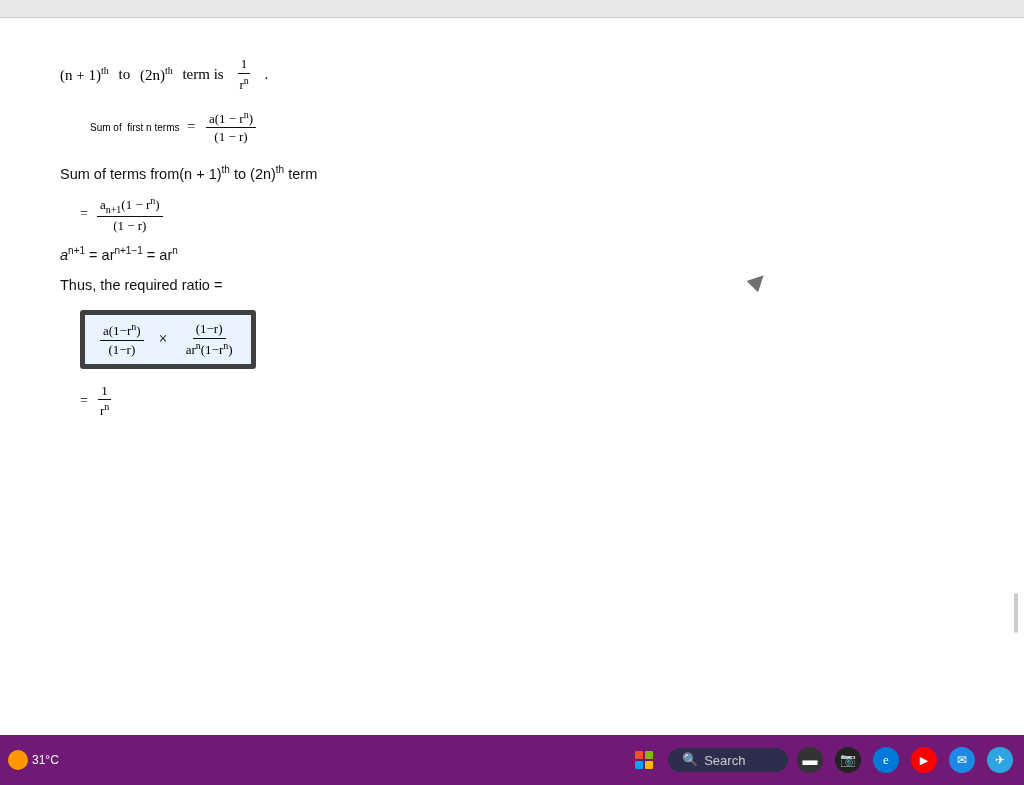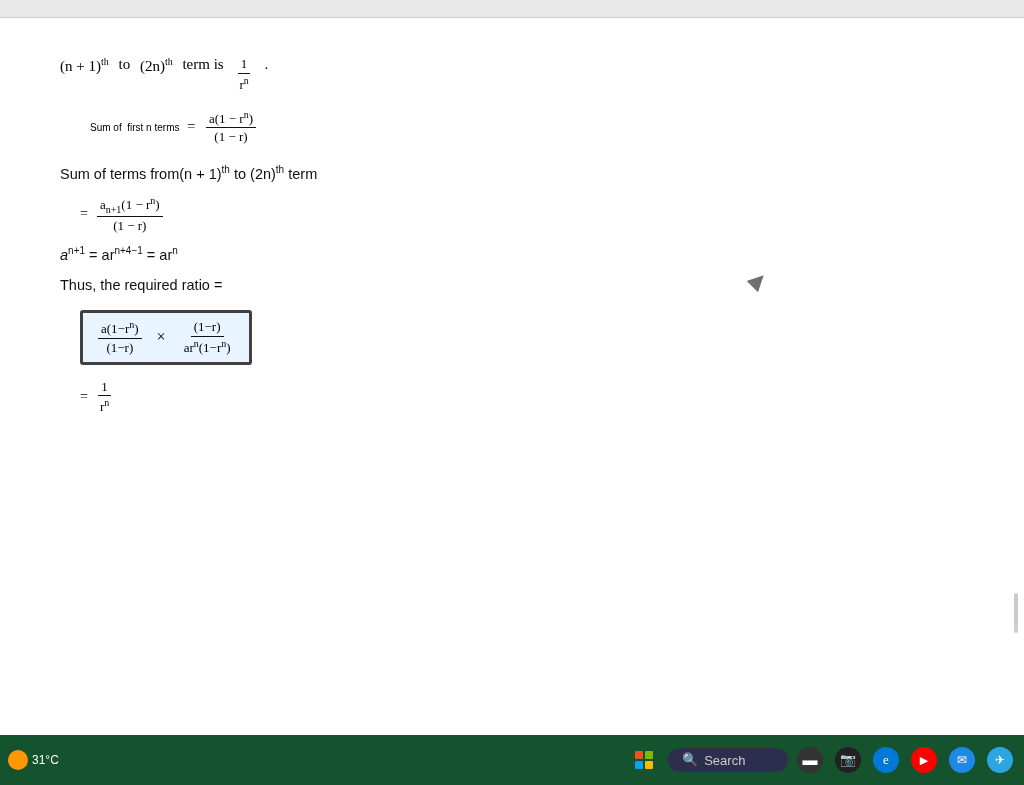--- a/index.html
+++ b/index.html
@@ -37,20 +37,21 @@
       color: #111;
       margin-bottom: 10px;
       font-family: Arial, sans-serif;
     }
 
     
     .math-line {
       font-size: 15px;
       margin: 8px 0 16px 0;
       display: flex;
+      align-items: center;
       gap: 6px;
       font-family: 'Times New Roman', serif;
     }
 
     .solution-header {
       font-weight: bold;
       font-size: 15px;
       font-family: Arial, sans-serif;
       margin: 12px 0 6px 0;
     }
@@ -115,37 +116,37 @@
     .math-step {
       margin: 8px 0 8px 20px;
       font-size: 14px;
       display: flex;
       align-items: center;
       gap: 6px;
     }
 
     .ratio-box {
       background: #e8f4ff;
-      border: 3px solid #404040;
+      border: 5px solid #404040;
       border-radius: 3px;
       display: inline-flex;
       align-items: center;
       padding: 6px 12px;
       margin: 6px 0 4px 20px;
       gap: 8px;
     }
 
     
     .taskbar {
       position: absolute;
       bottom: 0;
       left: 0;
       width: 1024px;
       height: 50px;
-      background: #14532d;
+      background: #701a75;
       display: flex;
       align-items: center;
       padding: 8px 8px;
       gap: 6px;
     }
 
     .taskbar-temp {
       color: #ffffff;
       font-size: 12px;
       font-family: Arial, sans-serif;
@@ -304,21 +305,21 @@
   <div class="math-step">
     <span>=</span>
     <span class="inline-fraction">
       <span class="num">a<sub>n+1</sub>(1 − r<sup>n</sup>)</span>
       <span class="den">(1 − r)</span>
     </span>
   </div>
 
   
   <div class="step-line">
-    <em>a</em><sup>n+1</sup> = ar<sup>n+4−1</sup> = ar<sup>n</sup>
+    <em>a</em><sup>n+1</sup> = ar<sup>n+1−1</sup> = ar<sup>n</sup>
   </div>
 
   
   <div class="step-line">Thus, the required ratio =</div>
 
   
   <div class="ratio-box">
     <span class="inline-fraction">
       <span class="num">a(1−r<sup>n</sup>)</span>
       <span class="den">(1−r)</span>

